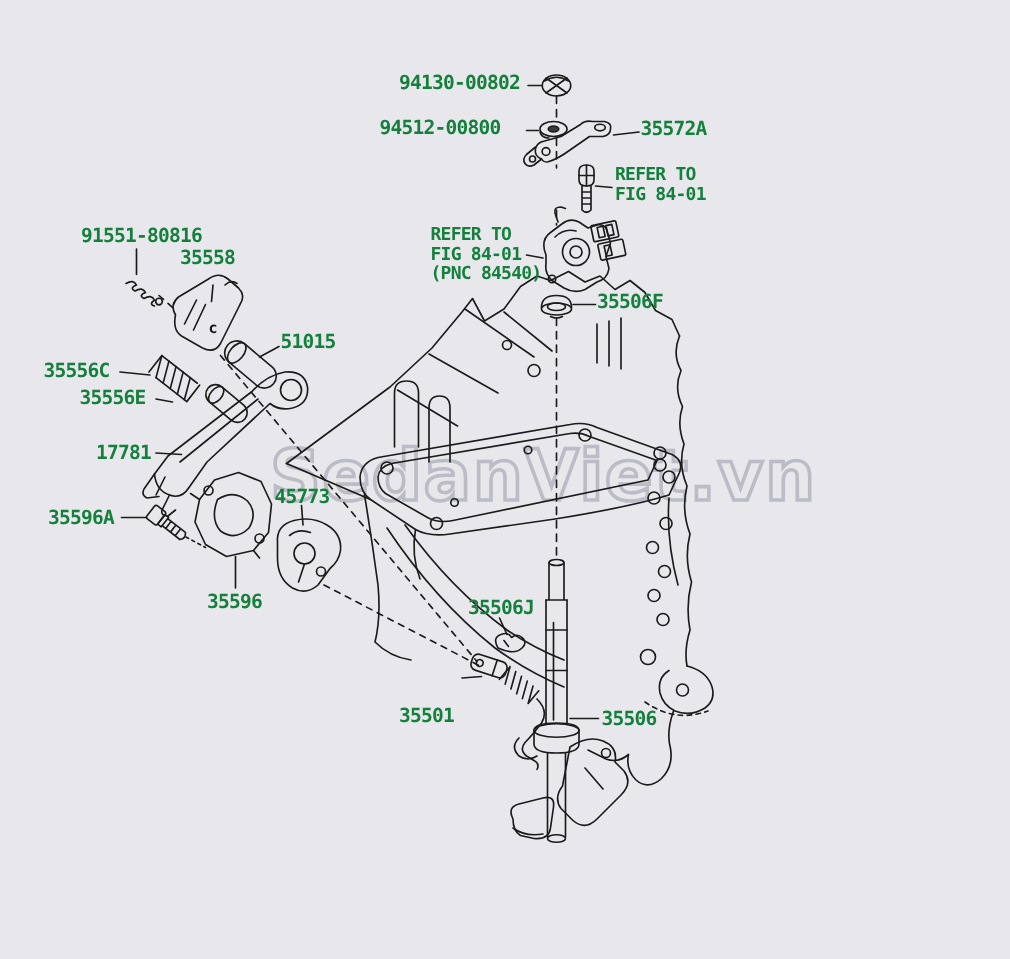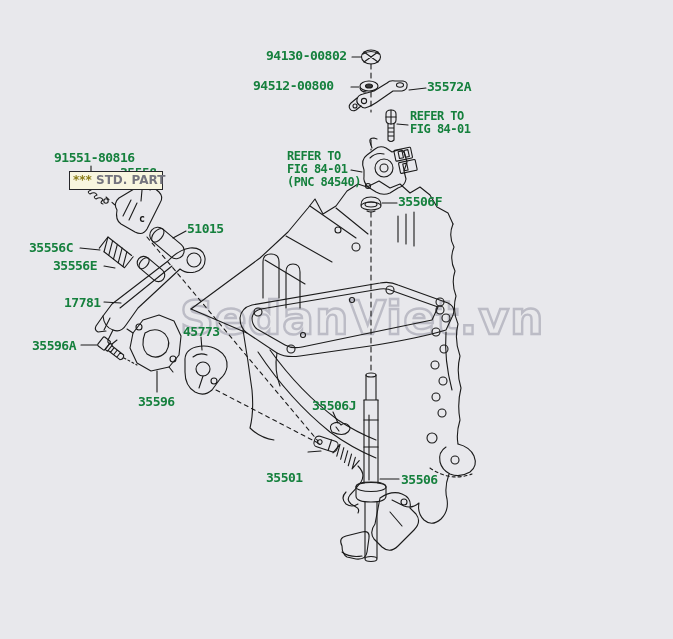--- a/index.html
+++ b/index.html
@@ -236,23 +236,20 @@
   <div class="pl rf" style="left:410px;top:122px">FIG 84-01</div>
 
   <div class="pl rf" style="left:287px;top:149px">REFER TO</div>
   <div class="pl rf" style="left:287px;top:162px">FIG 84-01</div>
   <div class="pl rf" style="left:287px;top:175px">(PNC 84540)</div>
 
   <div class="pl" style="left:398px;top:194px">35506F</div>
   <div class="pl" style="left:54px;top:150px">91551-80816</div>
   <div class="pl" style="left:120px;top:165px">35558</div>
 
-  <div class="stdbox">
-    <span class="stars">***</span><span class="stxt"> STD. PART</span>
-  </div>
 
   <div class="pl" style="left:187px;top:221px">51015</div>
   <div class="pl" style="left:29px;top:240px">35556C</div>
   <div class="pl" style="left:53px;top:258px">35556E</div>
   <div class="pl" style="left:64px;top:295px">17781</div>
   <div class="pl" style="left:32px;top:338px">35596A</div>
   <div class="pl" style="left:138px;top:394px">35596</div>
   <div class="pl" style="left:183px;top:324px">45773</div>
   <div class="pl" style="left:312px;top:398px">35506J</div>
   <div class="pl" style="left:266px;top:470px">35501</div>

